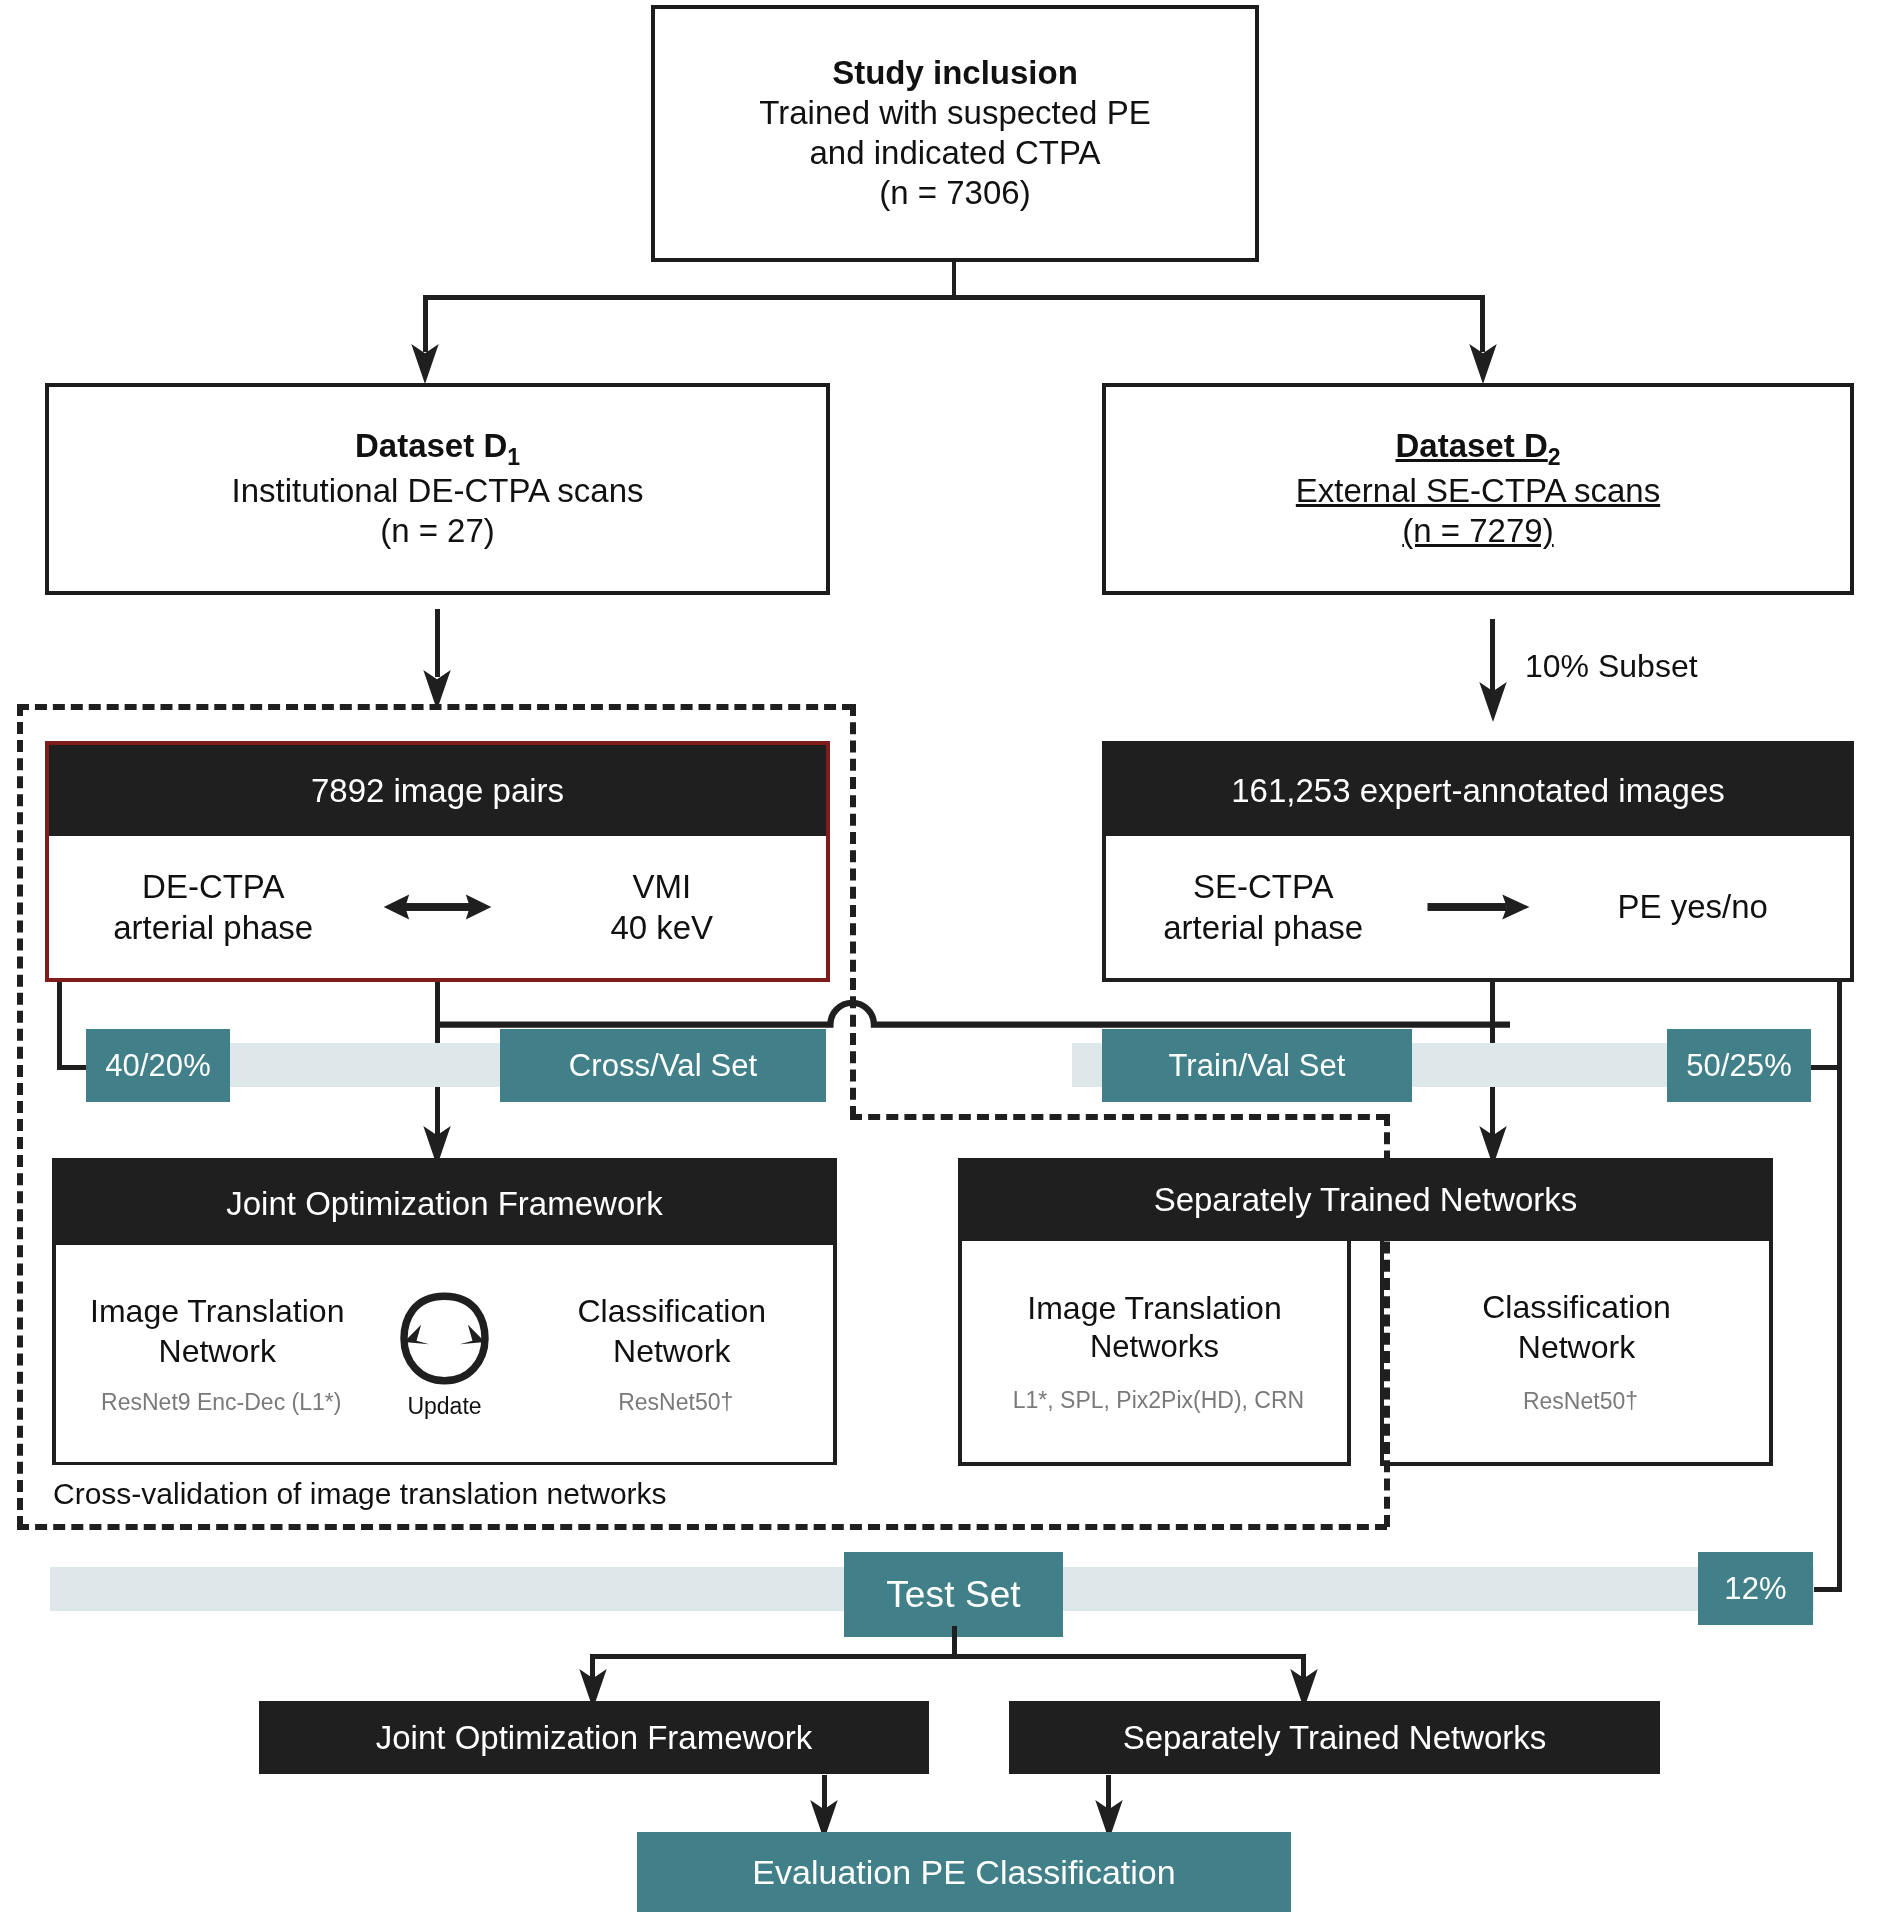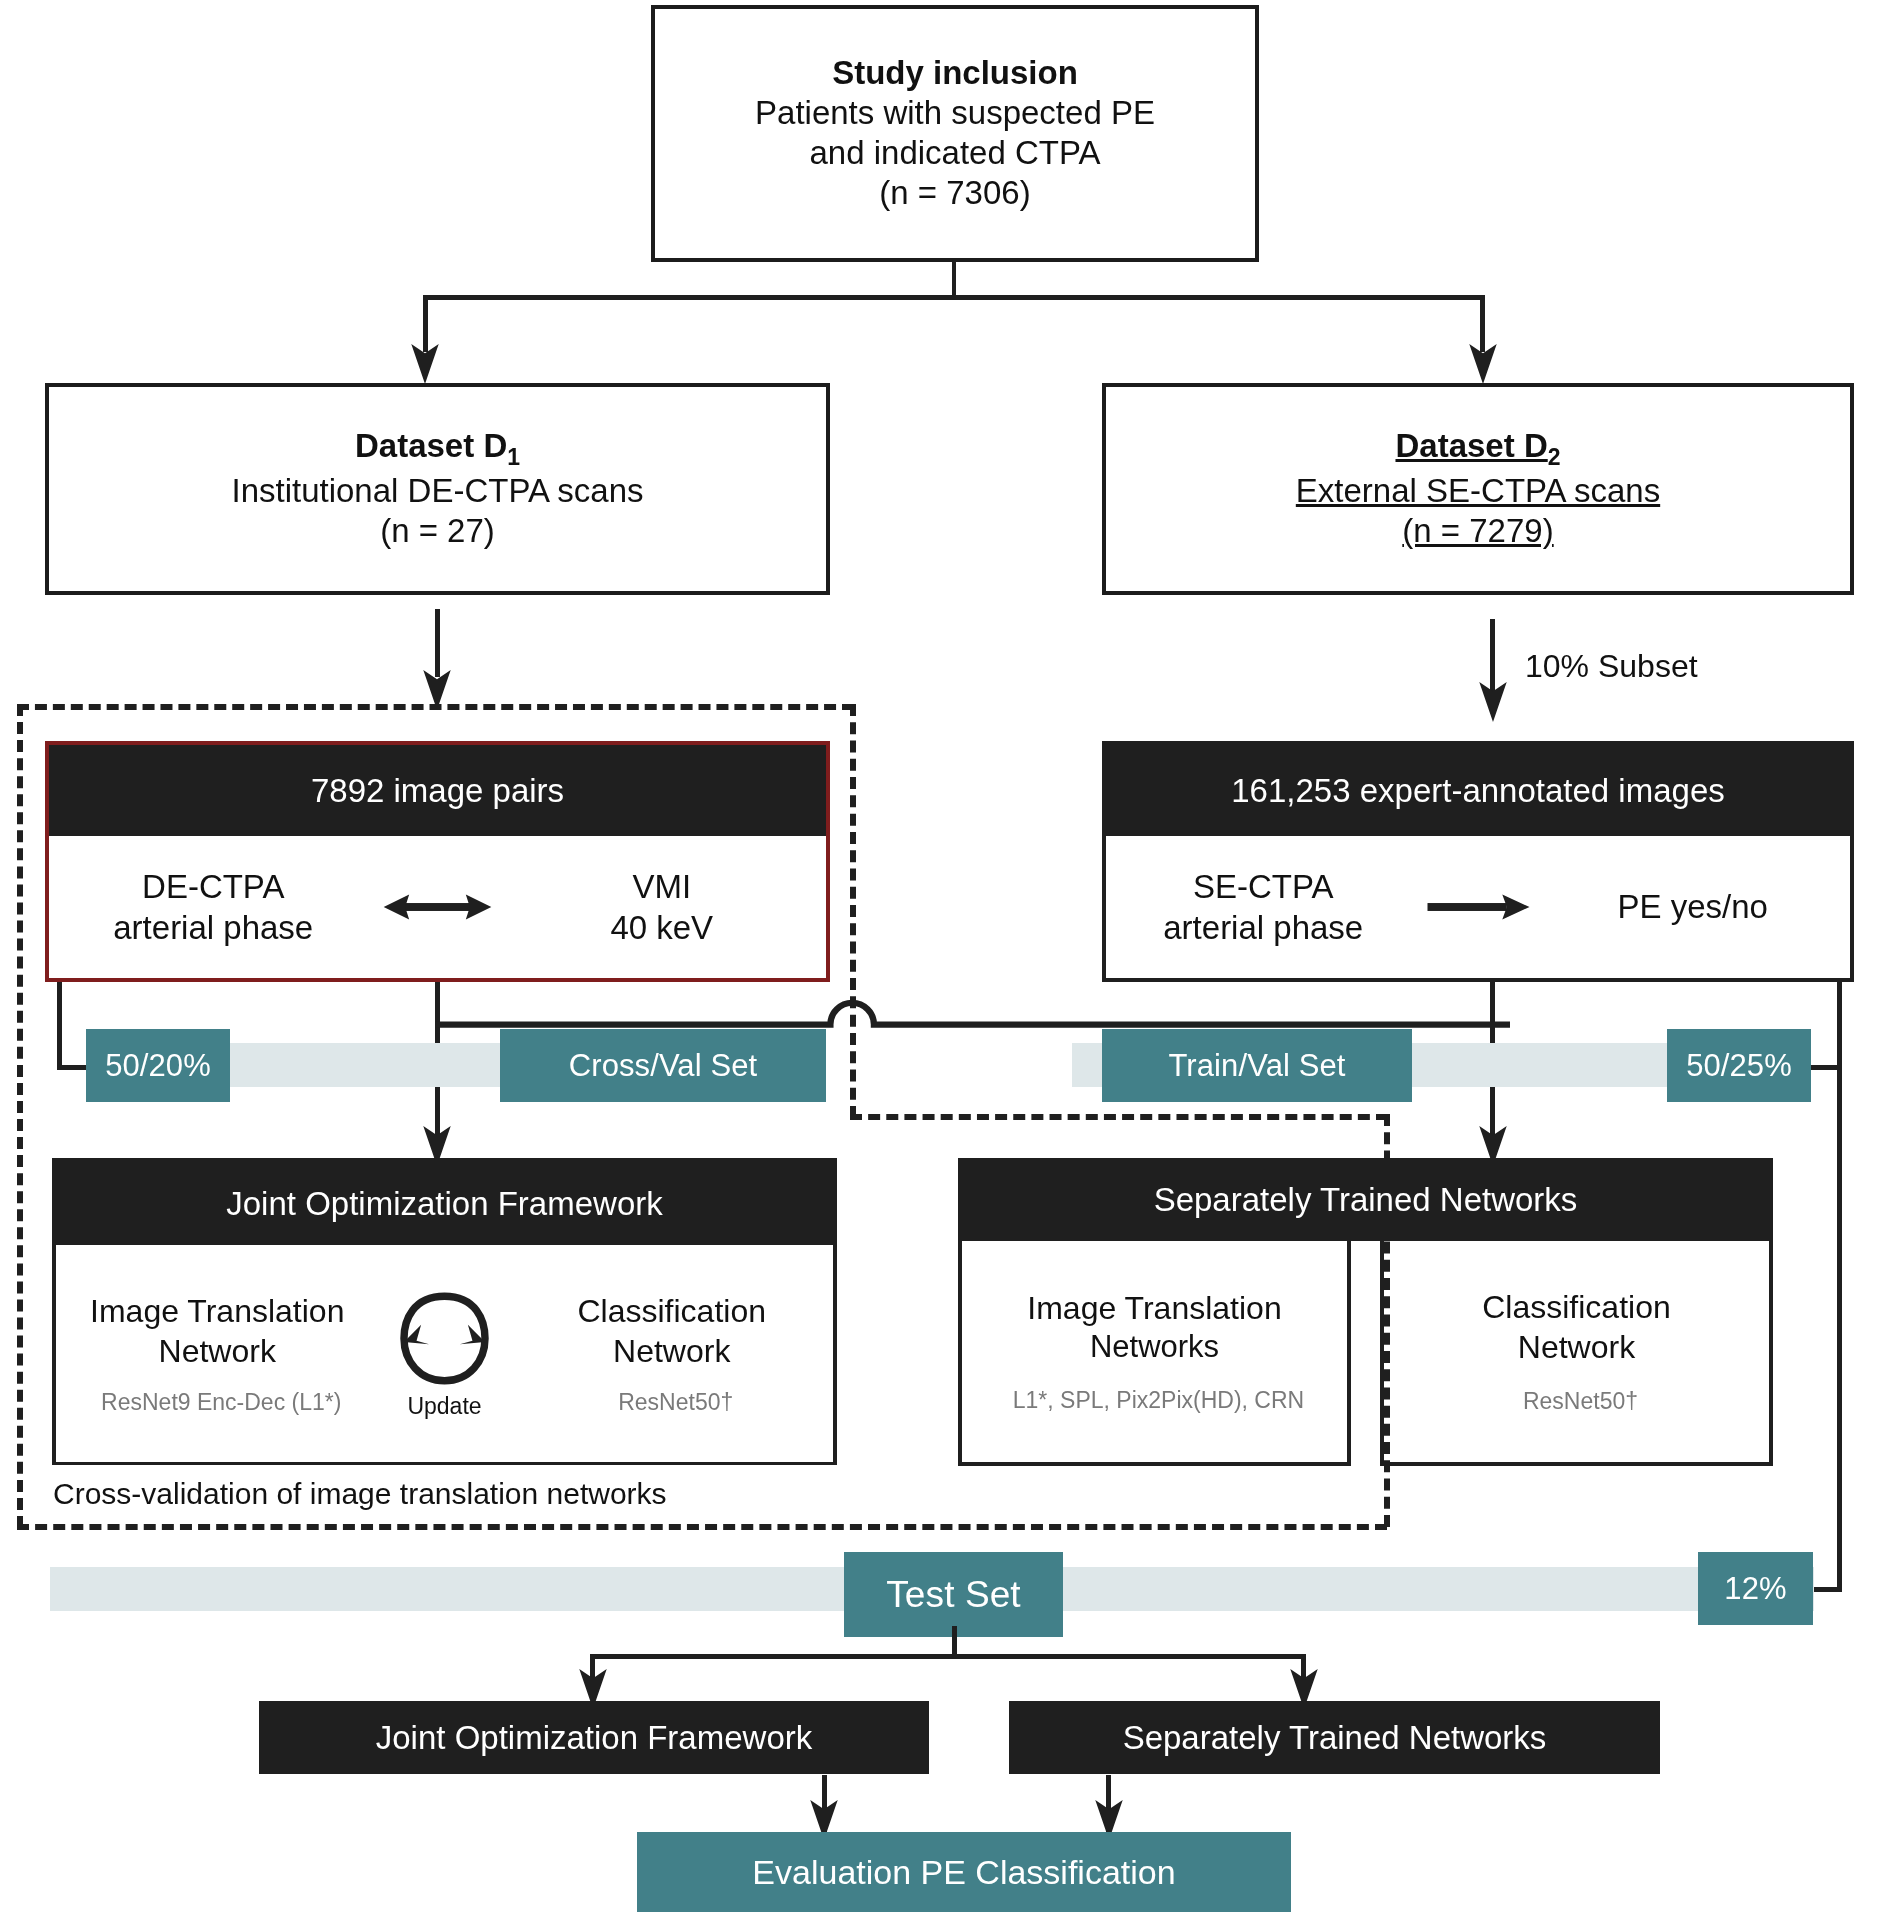--- a/index.html
+++ b/index.html
@@ -26,21 +26,21 @@
   .label{color:#111;}
   svg{display:block;overflow:visible;}
 </style>
 </head>
 <body>
 
 <div id="stage">
 
   <div class="abs wbox" style="left:651px;top:4.6px;width:608px;height:257px;font-size:33px;">
     <div class="ln" style="font-weight:bold;">Study inclusion</div>
-    <div class="ln">Patients with suspected PE</div>
+    <div class="ln">Trained with suspected PE</div>
     <div class="ln">and indicated CTPA</div>
     <div class="ln">(n = 7306)</div>
   </div>
 
   <div class="abs line" style="left:952px;top:261px;width:4px;height:37px;"></div>
   <div class="abs line" style="left:423px;top:295px;width:1062px;height:4.6px;"></div>
   <div class="abs line" style="left:423px;top:295px;width:4.6px;height:57px;"></div>
   <div class="abs line" style="left:1480px;top:295px;width:4.6px;height:57px;"></div>
 
   <svg class="abs" style="left:410px;top:344px;width:30px;height:40px;" viewBox="0 0 52 70" width="30" height="40">
@@ -146,21 +146,21 @@
     <polygon points="26,70 2,0 26,16 50,0" fill="#1f1f1f"></polygon>
   </svg>
 
   <div class="abs line" style="left:1837px;top:982px;width:4.6px;height:610px;"></div>
   <div class="abs line" style="left:1806px;top:1065px;width:36px;height:4.6px;"></div>
   <div class="abs line" style="left:1806px;top:1587px;width:36px;height:4.6px;"></div>
 
   <div class="abs railbar" style="left:86px;top:1043px;width:739px;height:44px;"></div>
   <div class="abs railbar" style="left:1072px;top:1043px;width:739px;height:44px;"></div>
 
-  <div class="abs tealchip" style="left:86px;top:1029px;width:144px;height:73px;font-size:31px;">50/20%</div>
+  <div class="abs tealchip" style="left:86px;top:1029px;width:144px;height:73px;font-size:31px;">40/20%</div>
   <div class="abs tealchip" style="left:500px;top:1029px;width:326px;height:73px;font-size:31px;">Cross/Val Set</div>
   <div class="abs tealchip" style="left:1102px;top:1029px;width:310px;height:73px;font-size:31px;">Train/Val Set</div>
   <div class="abs tealchip" style="left:1667px;top:1029px;width:144px;height:73px;font-size:31px;">50/25%</div>
 
   <div class="abs" style="left:52px;top:1158px;width:785px;height:307px;border:4px solid #1f1f1f;box-sizing:border-box;">
     <div class="hdr" style="height:83px;font-size:33px;">Joint Optimization Framework</div>
     <div class="panel" style="height:217px;align-items:center;">
       <div style="flex:1;text-align:center;line-height:1.25;color:#111;">
         <div style="font-size:32px;">Image Translation</div>
         <div style="font-size:32px;">Network</div>

